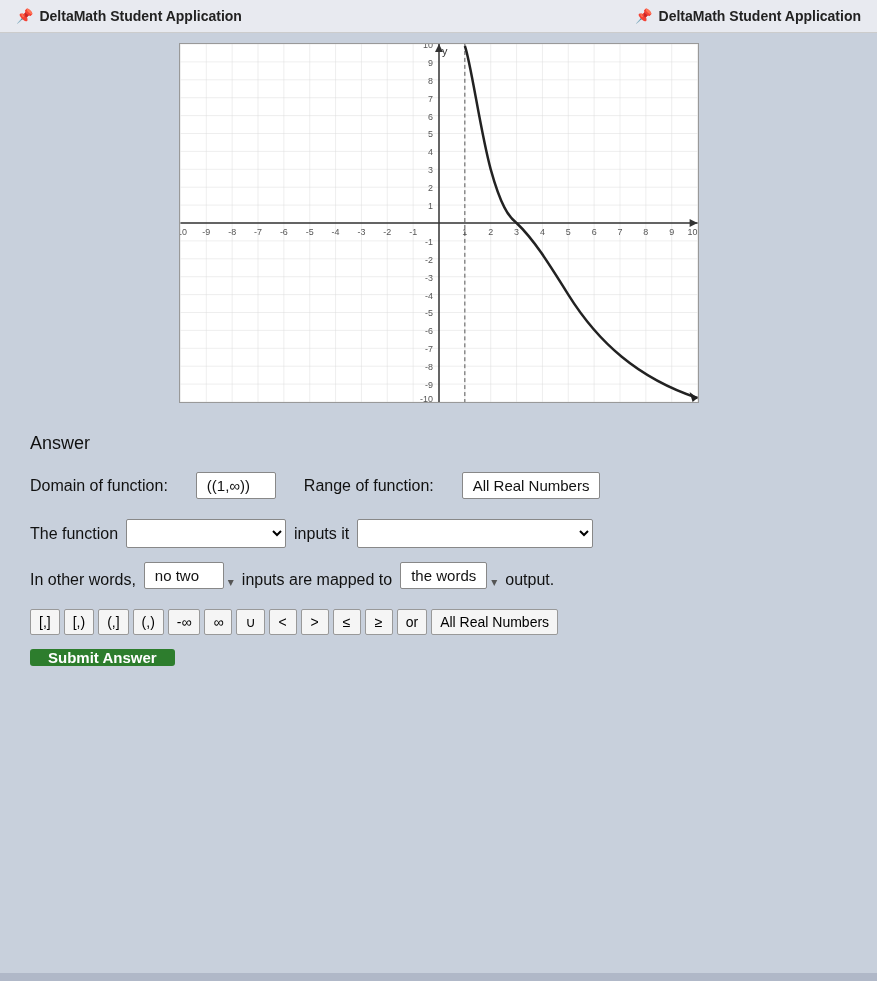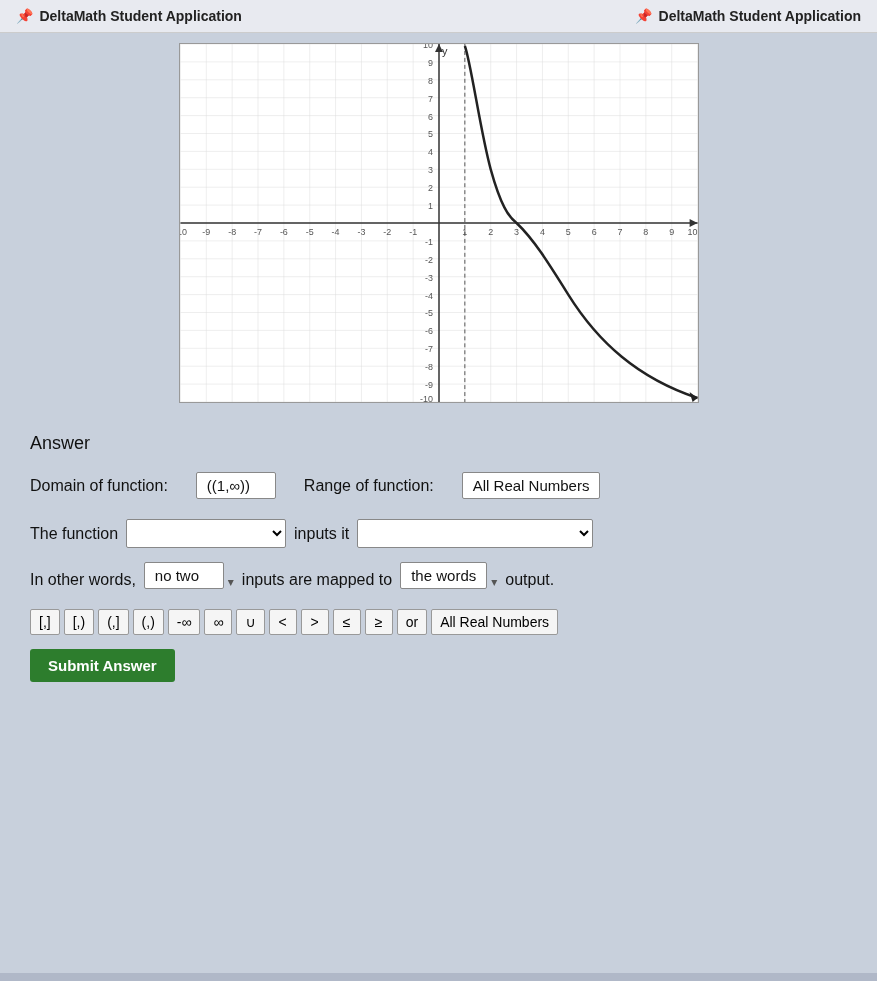--- a/index.html
+++ b/index.html
@@ -136,21 +136,21 @@
     }
 
     .sym-btn-wide {
       min-width: 90px;
     }
 
     .submit-btn {
       background: #2d7d2d;
       color: white;
       border: none;
-      padding: 8px 18px;
+      padding: 0 18px;
       font-size: 15px;
       font-weight: bold;
       cursor: pointer;
       border-radius: 3px;
     }
   </style>
 </head>
 <body>
 
 <div class="top-bar">

